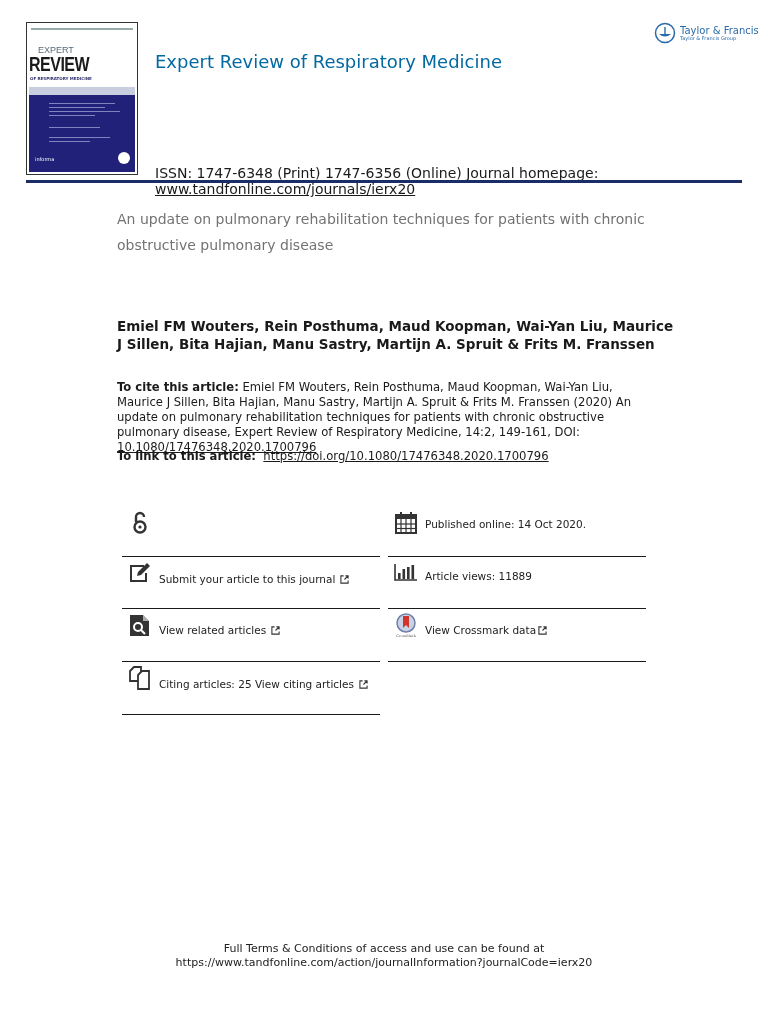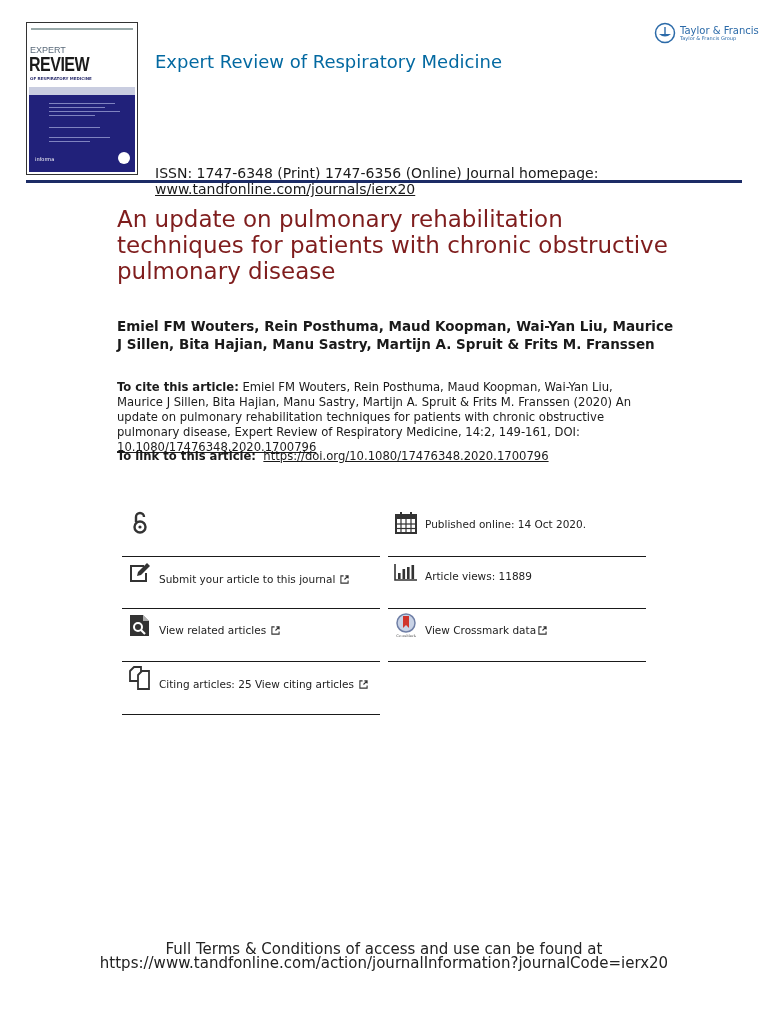--- a/index.html
+++ b/index.html
@@ -1,47 +1,47 @@
 <!DOCTYPE html>
 <html><head>
 <meta charset="utf-8">
 <style>
   html, body { margin:0; padding:0; }
   body { width:768px; height:1024px; background:#ffffff; position:relative; font-family:"DejaVu Sans", sans-serif; color:#1a1a1a; overflow:hidden; }
   .abs { position:absolute; }
   
   .cover { left:26px; top:22px; width:112px; height:153px; border:1px solid #333; background:#fff; box-sizing:border-box; overflow:hidden; }
   .cover .topbar { position:absolute; left:4px; right:4px; top:5px; height:2px; background:#9aa; }
-  .cover .expert { position:absolute; left:3px; top:22px; font-size:9px; color:#5a6a7a; letter-spacing:0px; font-family:"Liberation Sans", sans-serif; }
+  .cover .expert { position:absolute; left:11px; top:22px; font-size:9px; color:#5a6a7a; letter-spacing:0px; font-family:"Liberation Sans", sans-serif; }
   .cover .review { position:absolute; left:2px; top:30px; font-size:16px; font-weight:bold; color:#1a1a1a; font-family:"Liberation Sans", sans-serif; letter-spacing:-0.5px; transform:scaleY(1.25); transform-origin:top left; }
   .cover .sub { position:absolute; left:3px; top:53px; font-size:4px; color:#2c2f6e; font-weight:bold; }
   .cover .lightband { position:absolute; left:2px; right:2px; top:64px; height:8px; background:#c9cde0; }
   .cover .navy { position:absolute; left:2px; right:2px; top:72px; bottom:2px; background:#21217a; }
   .cover .navy .ln { position:absolute; height:1px; background:#7f83c0; }
   .cover .inf { position:absolute; left:6px; bottom:10px; font-size:5px; color:#fff; }
   .cover .circle { position:absolute; right:5px; bottom:8px; width:12px; height:12px; border-radius:50%; background:#fff; }
   .journal-title { left:155px; top:51px; font-size:18px; color:#0369a1; }
   .tf-logo { left:654px; top:22px; display:flex; align-items:center; }
   .tf-logo .txt { margin-left:4px; line-height:1; }
   .tf-logo .t1 { font-size:10px; color:#2b6aa8; }
   .tf-logo .t2 { font-size:5px; color:#2b6aa8; }
   .issn { left:155px; top:165px; font-size:14px; color:#1a1a1a; }
   .issn a { color:#1a1a1a; text-decoration:underline; }
   .rule { left:26px; top:180px; width:716px; height:3px; background:#1c2c66; }
-  .art-title { left:117px; top:206px; width:560px; font-size:23px; line-height:26px; color:#7f1d1d; }
+  .art-title { left:117px; top:206px; width:560px; font-size:14px; line-height:26px; color:#737373; }
   .authors { left:117px; top:317px; width:560px; font-size:13.5px; line-height:18px; font-weight:bold; color:#1a1a1a; }
   .cite { left:117px; top:380px; width:545px; font-size:11.6px; line-height:15px; color:#1a1a1a; }
   .cite b, .link b { font-weight:bold; }
   .cite a, .link a { color:#1a1a1a; text-decoration:underline; }
   .link { left:117px; top:449px; font-size:11.6px; color:#1a1a1a; }
   .cell { position:absolute; width:258px; box-sizing:border-box; border-bottom:1.5px solid #1a1a1a; }
   .cell .ico { position:absolute; left:5px; top:0px; width:26px; height:26px; color:#333; }
   .cell .txt { position:absolute; left:37px; top:8px; font-size:10.5px; line-height:12.5px; color:#222; width:222px; }
   .ext { display:inline-block; width:9px; height:9px; margin-left:5px; vertical-align:-1px; }
-  .footer { left:0; width:768px; top:942px; text-align:center; font-size:15px; line-height:14px; color:#222; }
+  .footer { left:0; width:768px; top:942px; text-align:center; font-size:11px; line-height:14px; color:#222; }
 </style>
 </head>
 <body>
 
 <div class="abs cover">
   <div class="topbar"></div>
   <div class="expert">EXPERT</div>
   <div class="review">REVIEW</div>
   <div class="sub">OF RESPIRATORY MEDICINE</div>
   <div class="lightband"></div>

